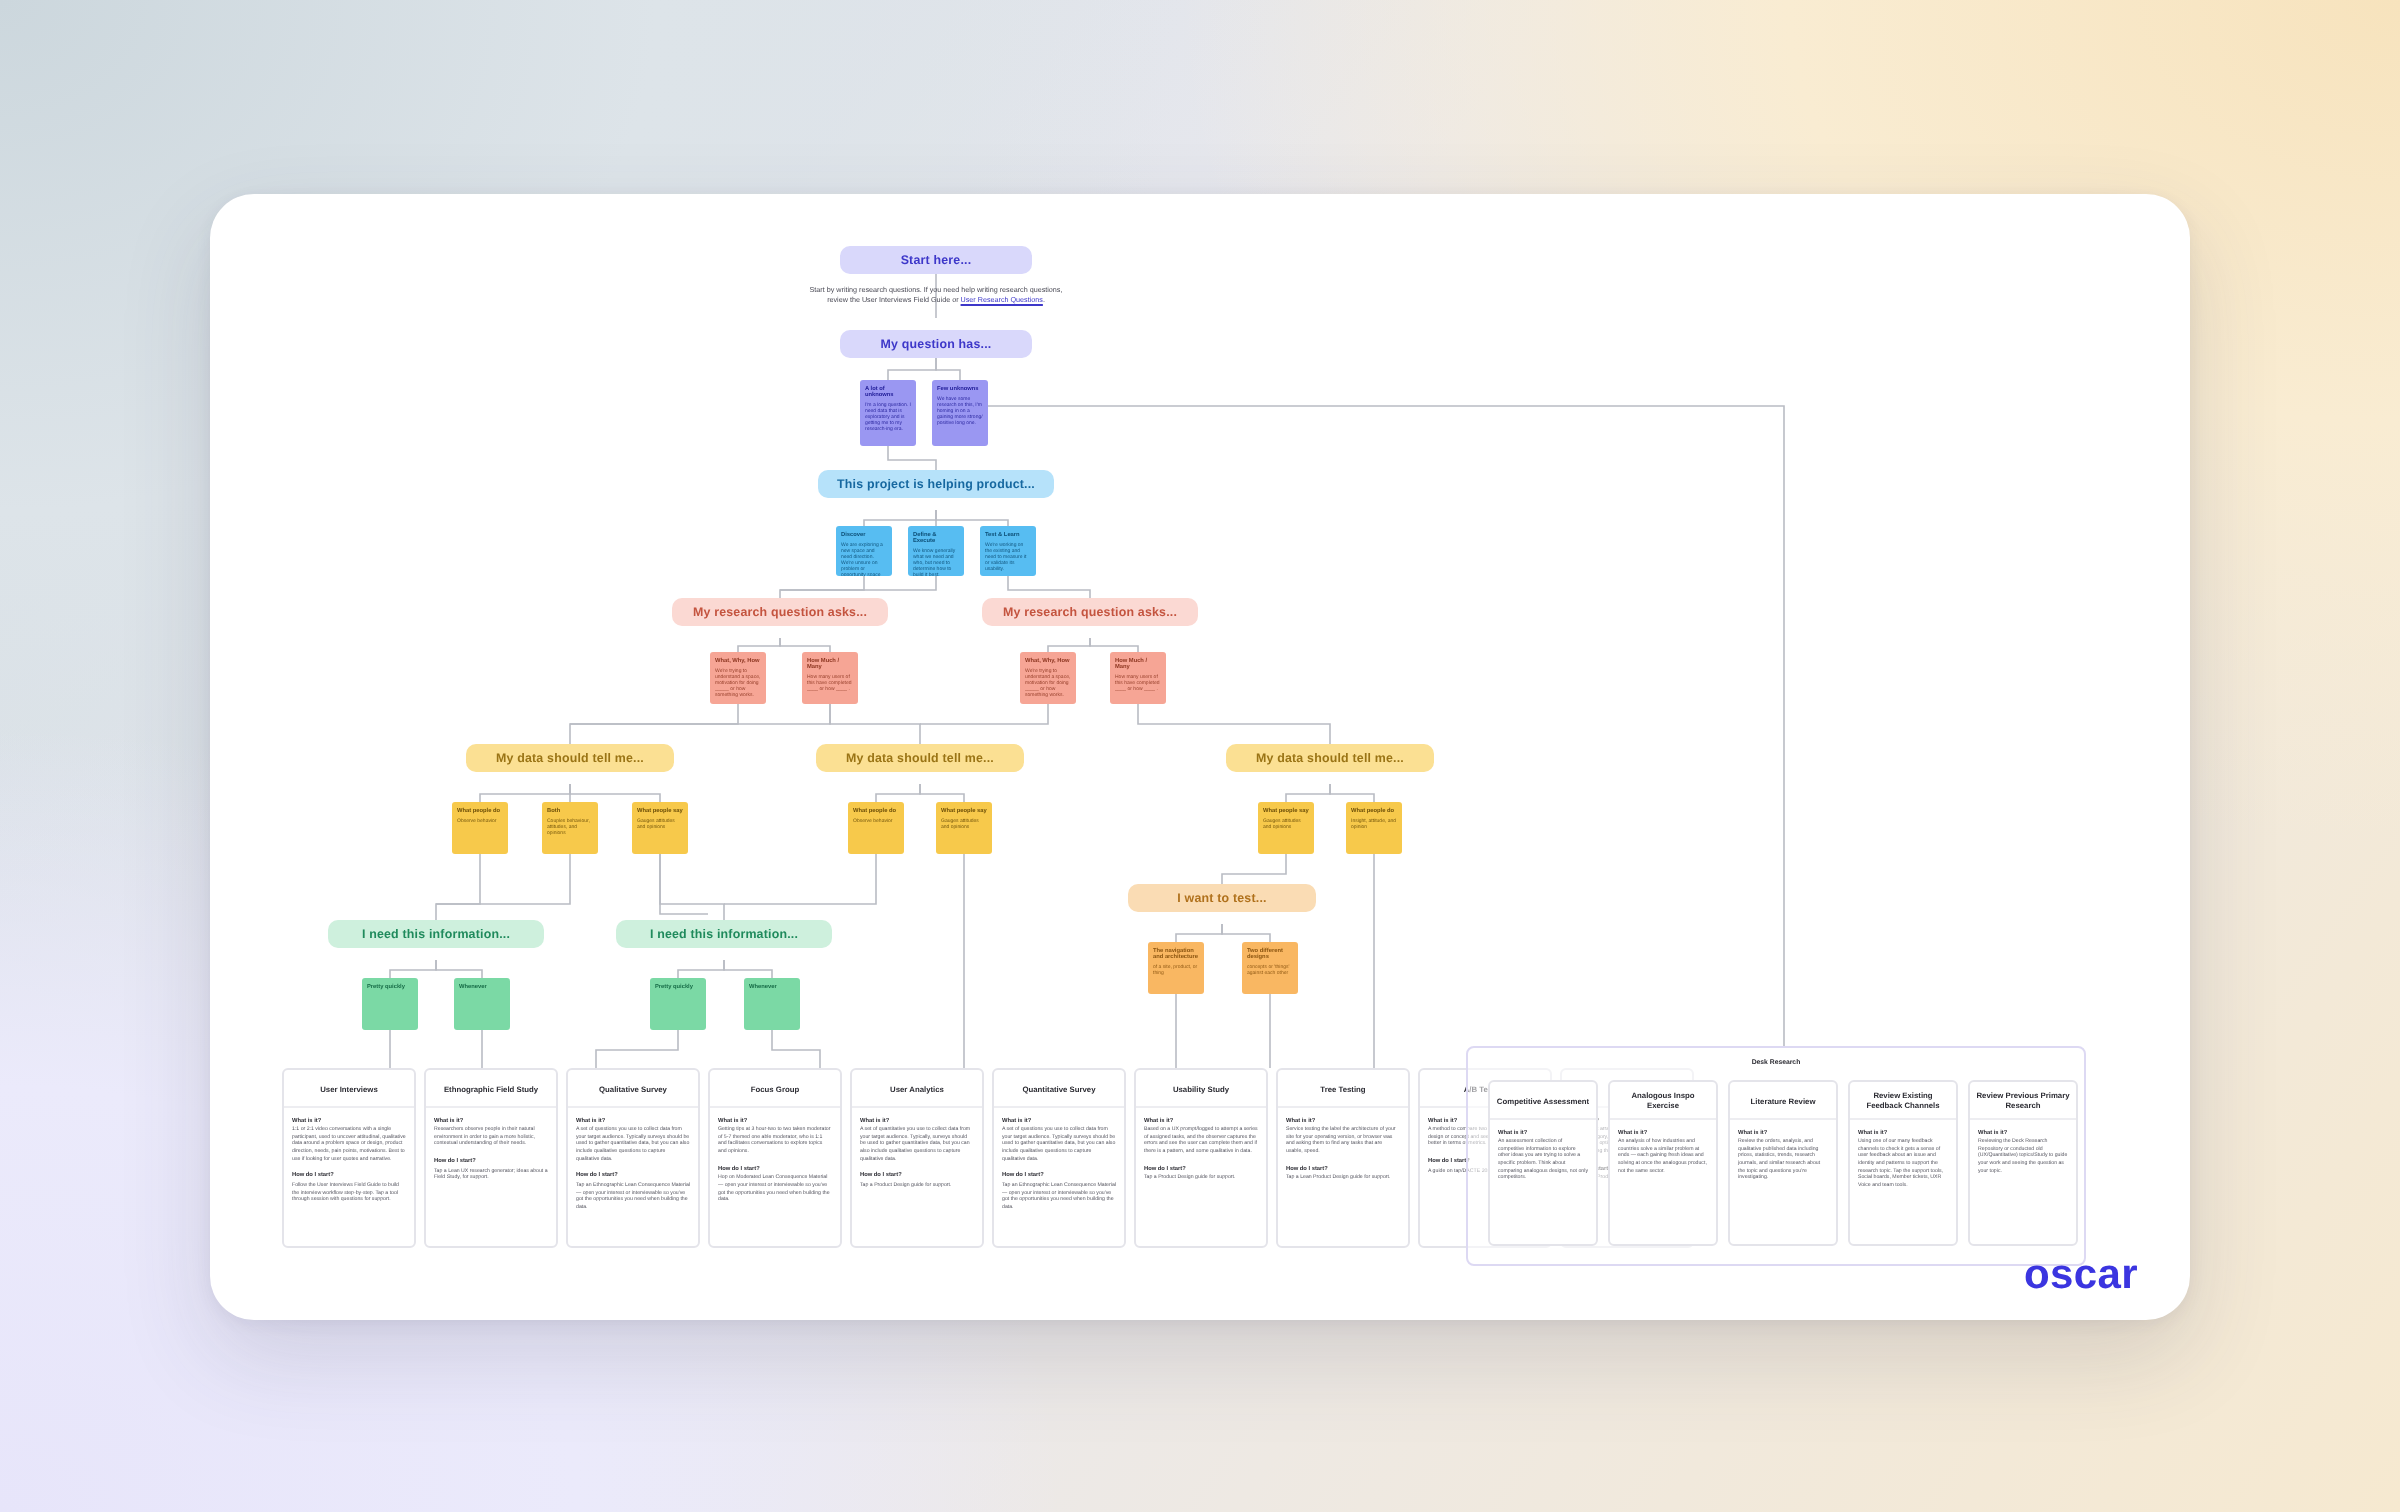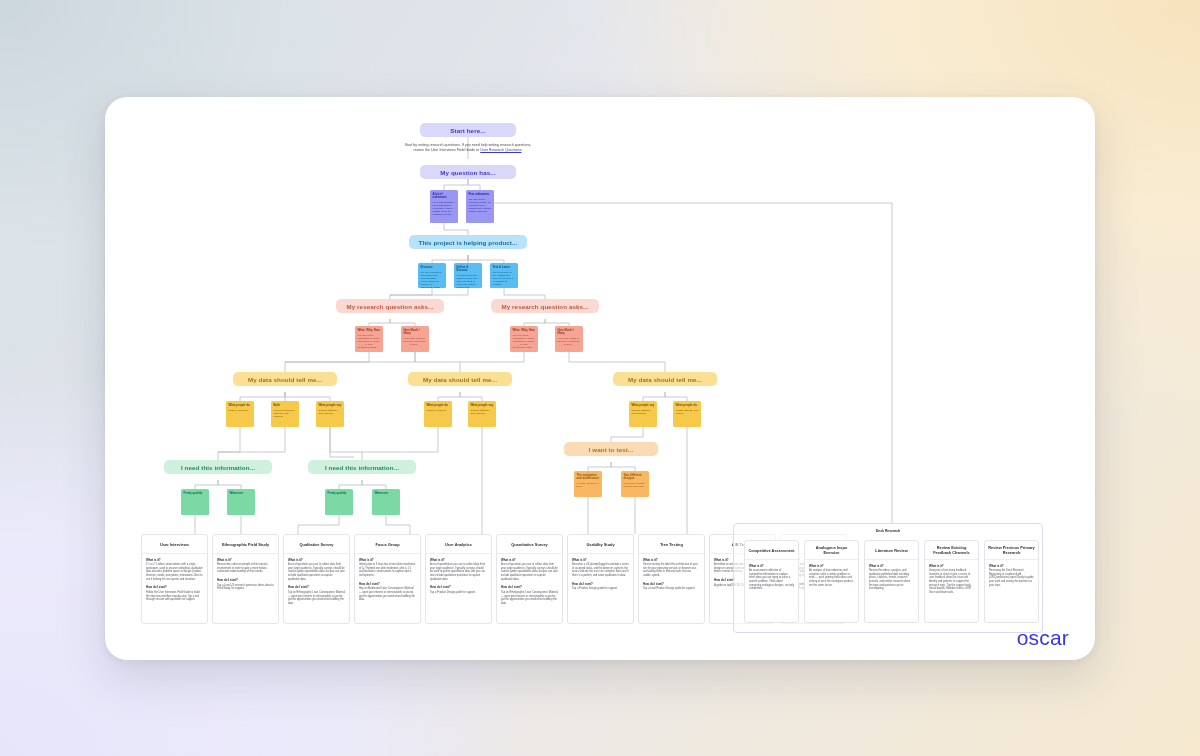--- a/index.html
+++ b/index.html
@@ -21,21 +21,21 @@
     position: absolute; left: 105px; top: 97px;
     width: 990px; height: 563px;
     background: #ffffff; border-radius: 22px;
     box-shadow: 0 18px 46px rgba(60,60,90,.16), 0 2px 8px rgba(60,60,90,.07);
     overflow: hidden;
   }
   #board { position: absolute; inset: 0; }
 
   .logo {
     position: absolute; right: 26px; bottom: 10px;
-    font-size: 21px; font-weight: 400; letter-spacing: .2px;
+    font-size: 21px; font-weight: 700; letter-spacing: .2px;
     color: #3b35e0; font-family: "Liberation Sans", sans-serif;
   }
 
   
   svg.wires { position: absolute; inset: 0; width: 100%; height: 100%; pointer-events: none; }
   svg.wires path, svg.wires line { fill: none; stroke: #b9bcc4; stroke-width: .8px; }
 
   
   .node { position: absolute; }
 

